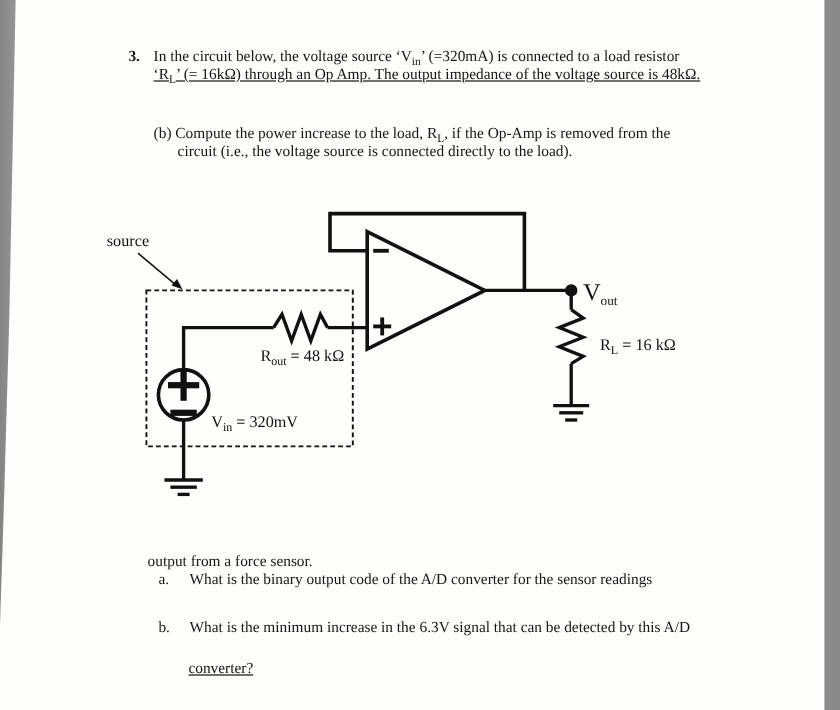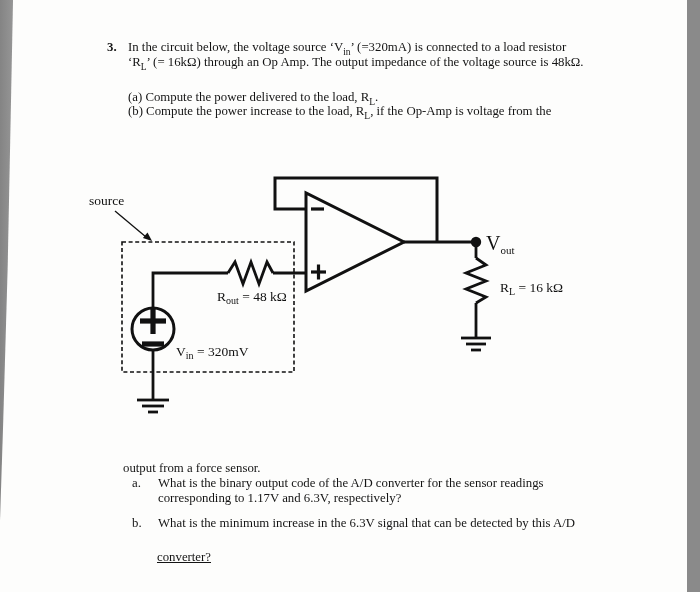--- a/index.html
+++ b/index.html
@@ -27,28 +27,28 @@
   .csub{font-size:10px;}
 </style>
 </head>
 <body>
 
 <div class="screen">
 
   <div class="line" style="left:107px;top:40px;">
     <span class="bnum w21">3.</span><span>In the circuit below, the voltage source ‘V</span><sub>in</sub><span>’ (=320mA) is connected to a load resistor</span>
   </div>
-  <div class="line" style="left:128px;top:55px;">
+  <div class="line" style="left:128px;top:55px;text-decoration:underline;">
     <span>‘R</span><sub>L</sub><span>’ (= 16kΩ) through an Op Amp. The output impedance of the voltage source is 48kΩ.</span>
   </div>
-  <div class="line" style="left:128px;top:90px;">
-    <span>(a) Compute the power delivered to the load, R</span><sub>L</sub><span>.</span>
+  <div class="line" style="left:128px;top:104px;">
+    <span>(b) Compute the power increase to the load, R</span><sub>L</sub><span>, if the Op-Amp is removed from the</span>
   </div>
-  <div class="line" style="left:128px;top:104px;">
-    <span>(b) Compute the power increase to the load, R</span><sub>L</sub><span>, if the Op-Amp is voltage from the</span>
+  <div class="line" style="left:148px;top:119px;">
+    <span>circuit (i.e., the voltage source is connected directly to the load).</span>
   </div>
 
   <svg style="position:absolute;left:0;top:0;" width="700" height="592" viewBox="0 0 700 592">
 
     <text x="89" y="205" class="clabel"><tspan>source</tspan></text>
     <line x1="115" y1="211" x2="146" y2="237" stroke="#111" stroke-width="1.3"></line>
     <polygon points="152,241 142.9,237.9 147.5,232.5" fill="#111"></polygon>
 
     <rect x="122" y="242" width="172" height="130" fill="none" stroke="#111" stroke-width="1.6" stroke-dasharray="4 2.6"></rect>
 
@@ -98,23 +98,20 @@
       <line x1="471" y1="350" x2="481" y2="350" stroke="#111" stroke-width="2.8"></line>
     </g>
   </svg>
 
   <div class="line" style="left:123px;top:461px;">
     <span>output from a force sensor.</span>
   </div>
   <div class="line" style="left:132px;top:476px;">
     <span class="w26" style="display:inline-block;">a.</span><span>What is the binary output code of the A/D converter for the sensor readings</span>
   </div>
-  <div class="line" style="left:158px;top:491px;">
-    <span>corresponding to 1.17V and 6.3V, respectively?</span>
-  </div>
   <div class="line" style="left:132px;top:506px;margin-top:10px;">
     <span class="w26" style="display:inline-block;">b.</span><span>What is the minimum increase in the 6.3V signal that can be detected by this A/D</span>
   </div>
   <div class="line" style="left:157px;top:550px;text-decoration:underline;">
     <span>converter?</span>
   </div>
 
   <div class="edge-left"></div>
   <div class="edge-right"></div>
 </div>

